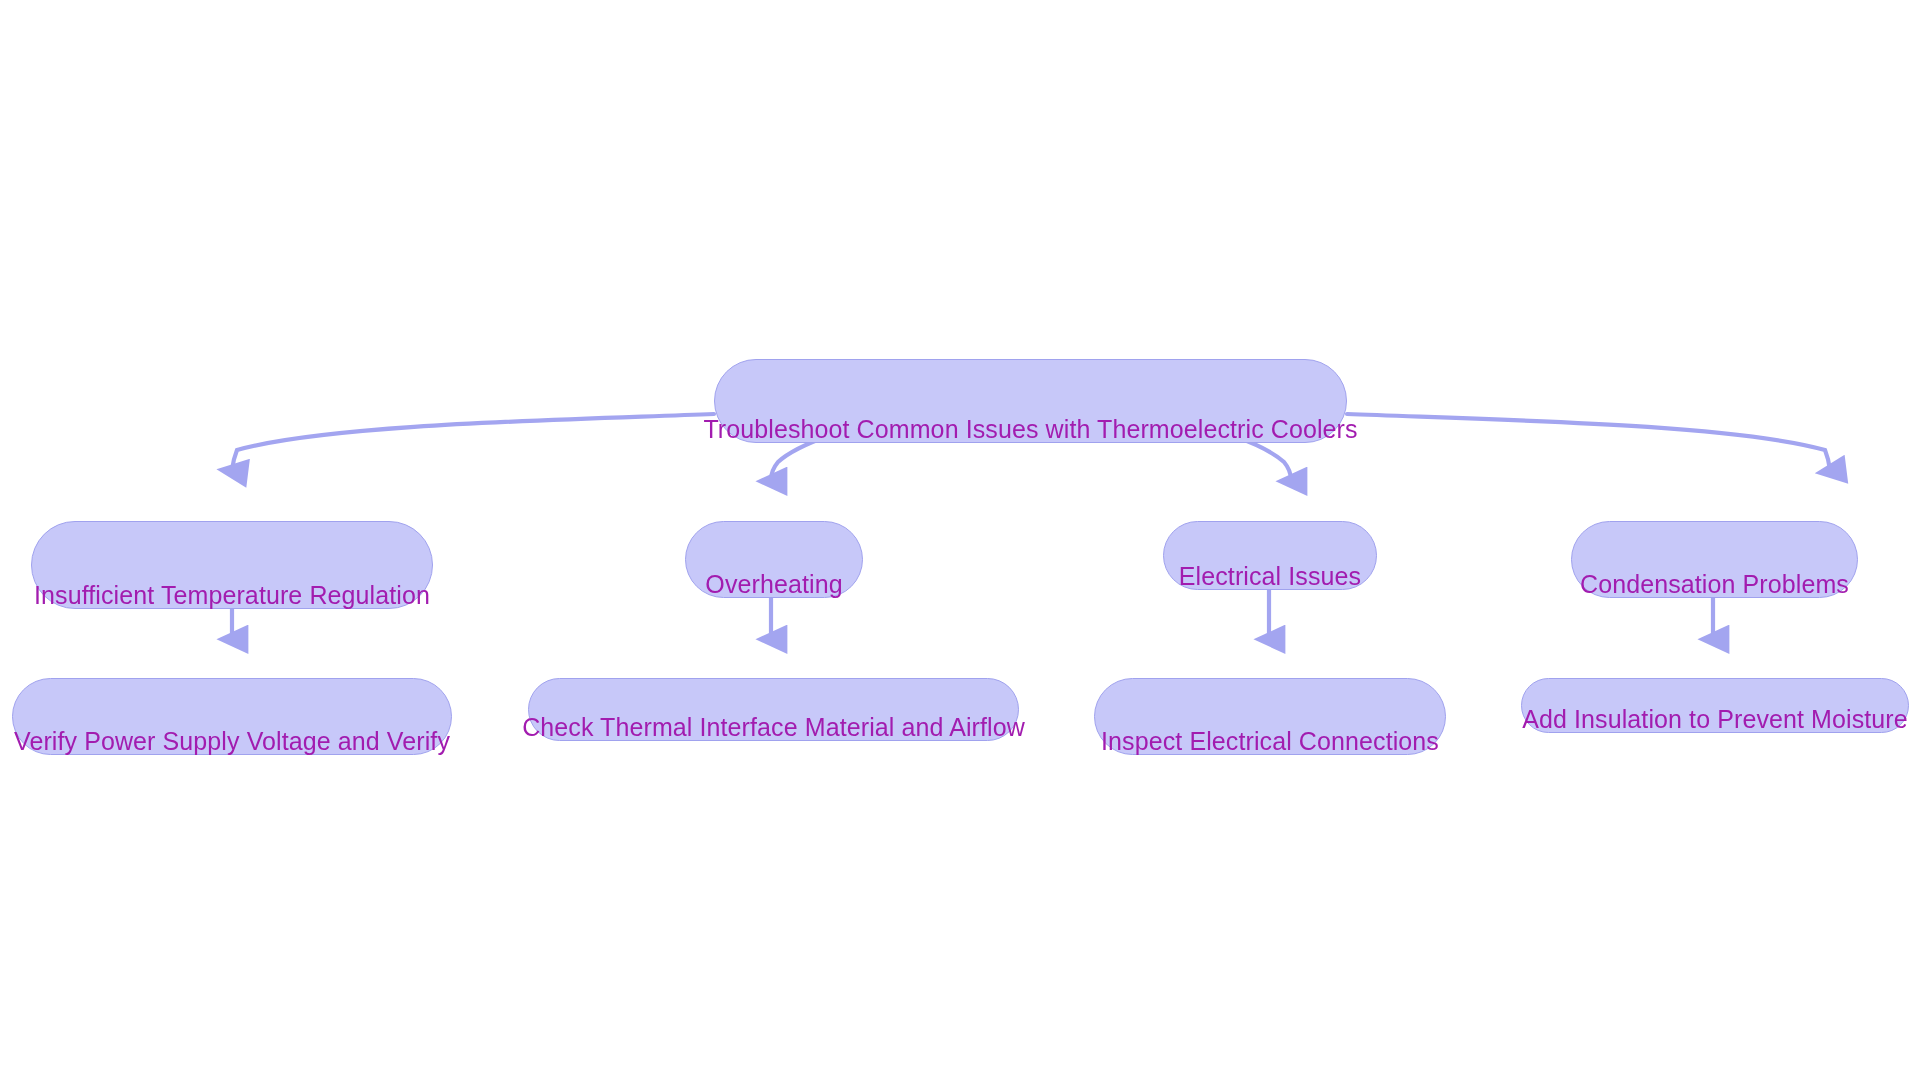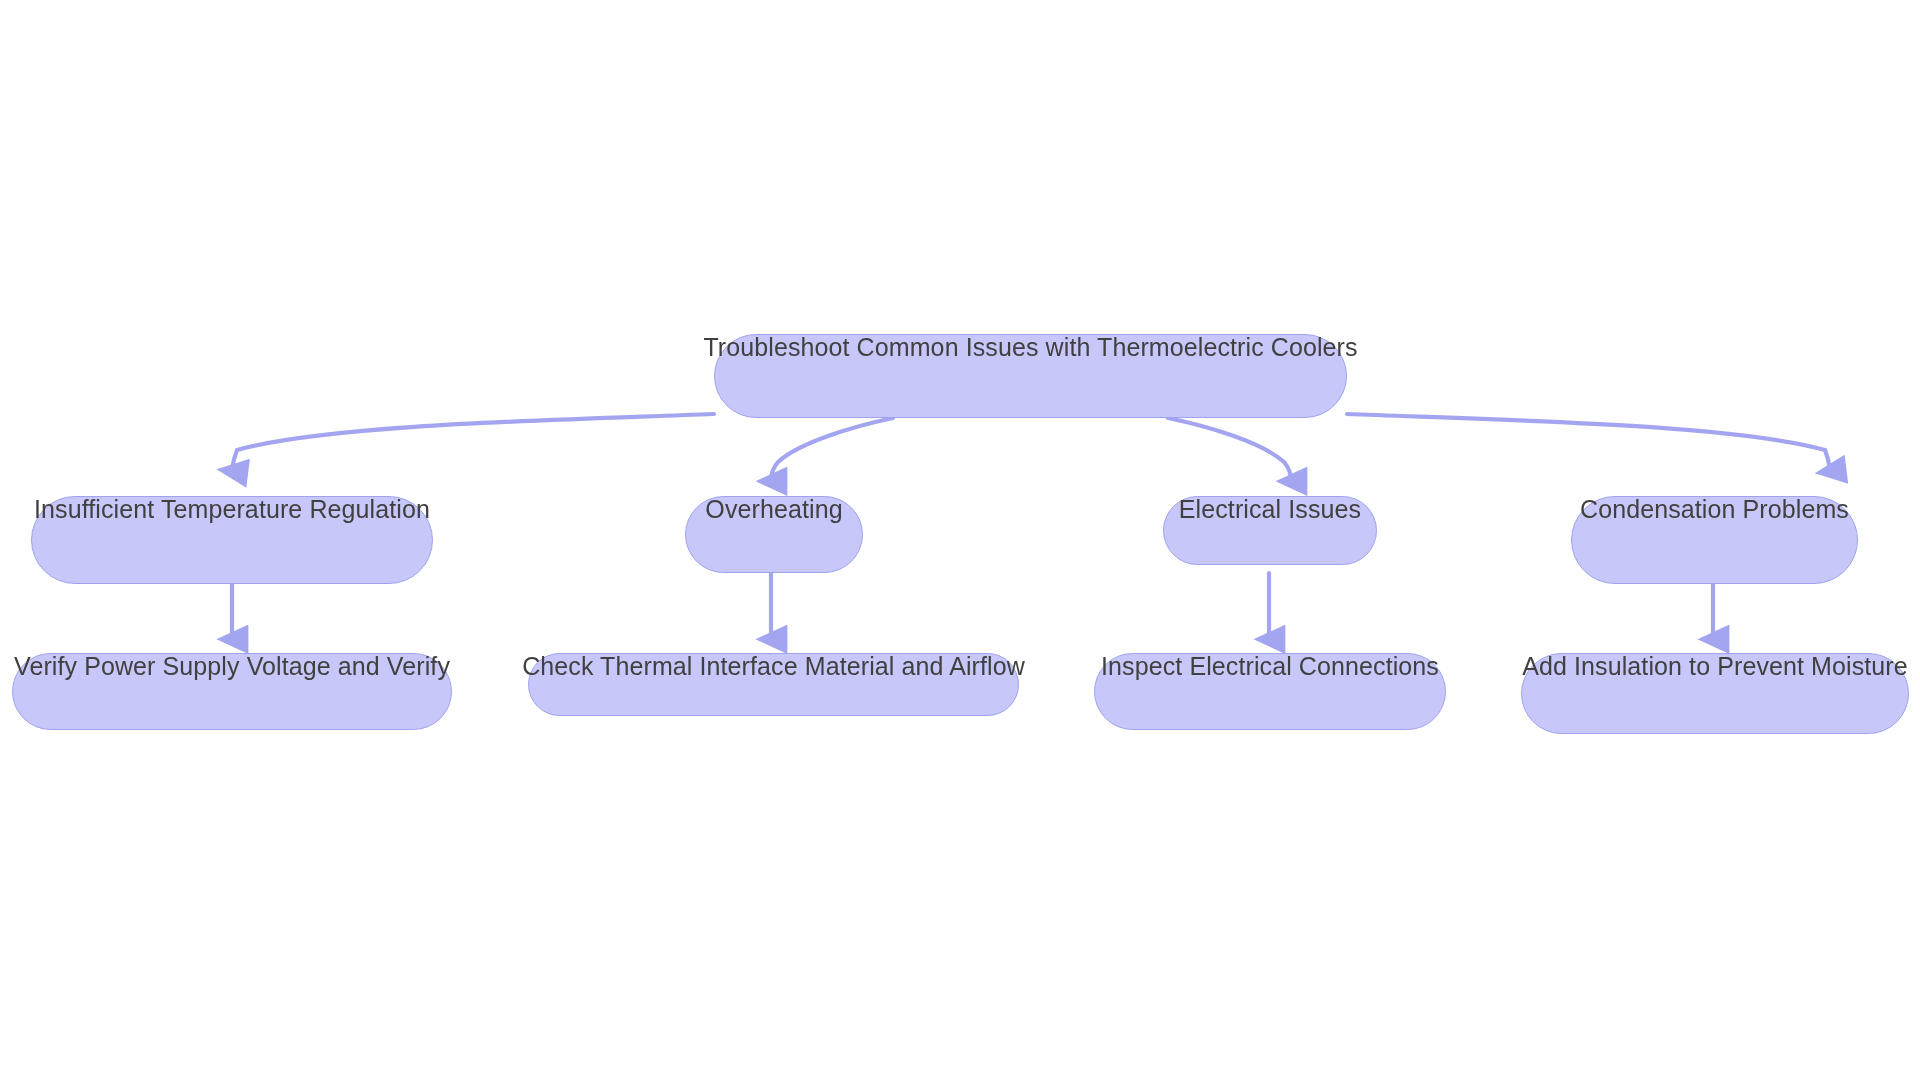--- a/index.html
+++ b/index.html
@@ -25,31 +25,32 @@
     top: 0;
     left: 0;
     width: 1920px;
     height: 1083px;
     pointer-events: none;
   }
   .node {
     position: absolute;
     box-sizing: border-box;
     display: flex;
-    align-items: flex-start;
+    align-items: flex-end;
     justify-content: center;
     background: #c7c8f9;
     border: 1.6px solid #a0a2ee;
     border-radius: 999px;
-    color: #404040;
+    color: #a21caf;
     font-size: 25px;
     font-weight: 400;
     letter-spacing: 0.1px;
     white-space: nowrap;
     line-height: 1;
+    margin-top: 25px;
   }
   .node-label {
     pointer-events: none;
   }
 </style>
 </head>
 <body>
 
 <div id="flowchart-canvas">
 
@@ -86,33 +87,33 @@
   </div>
 
   <div class="node" style="left:685px; top:496px; width:178px; height:77px;">
     <span class="node-label">Overheating</span>
   </div>
 
   <div class="node" style="left:1163px; top:496px; width:214px; height:69px;">
     <span class="node-label">Electrical Issues</span>
   </div>
 
-  <div class="node" style="left:1571px; top:496px; width:287px; height:88px;">
+  <div class="node" style="left:1571px; top:496px; width:287px; height:77px;">
     <span class="node-label">Condensation Problems</span>
   </div>
 
   <div class="node" style="left:12px; top:653px; width:440px; height:77px;">
     <span class="node-label">Verify Power Supply Voltage and Verify</span>
   </div>
 
   <div class="node" style="left:528px; top:653px; width:491px; height:63px;">
     <span class="node-label">Check Thermal Interface Material and Airflow</span>
   </div>
 
   <div class="node" style="left:1094px; top:653px; width:352px; height:77px;">
     <span class="node-label">Inspect Electrical Connections</span>
   </div>
 
-  <div class="node" style="left:1521px; top:653px; width:388px; height:81px;">
+  <div class="node" style="left:1521px; top:653px; width:388px; height:55px;">
     <span class="node-label">Add Insulation to Prevent Moisture</span>
   </div>
 
 </div>
 
 </body></html>

